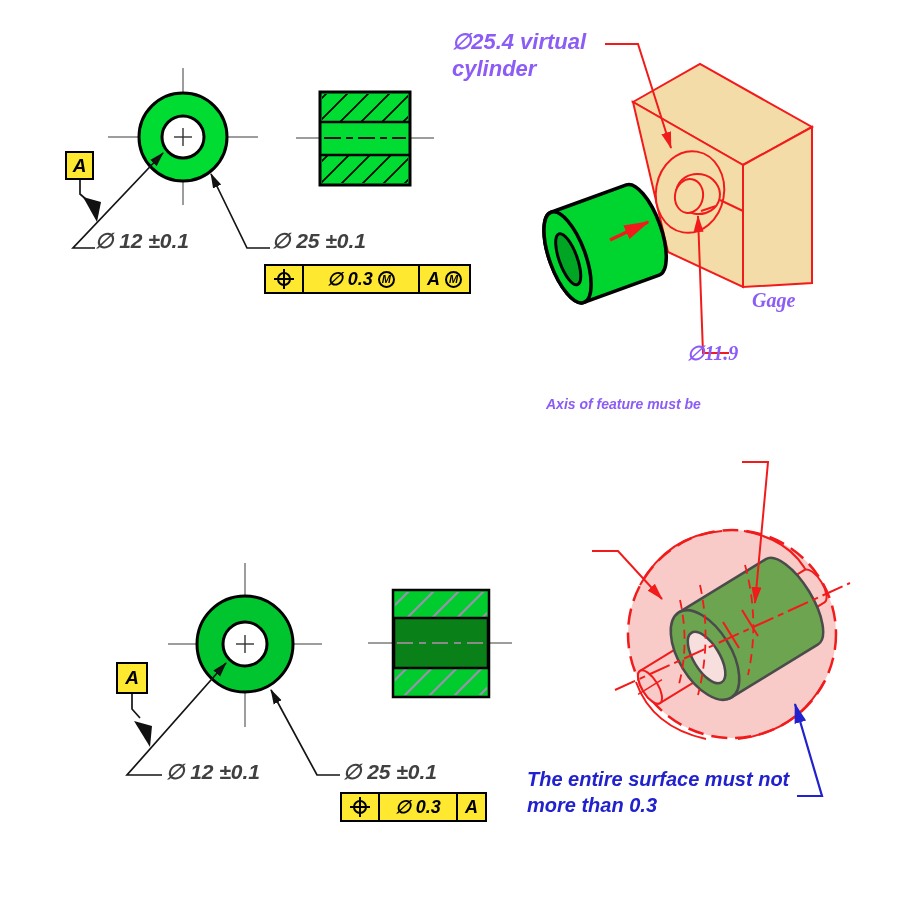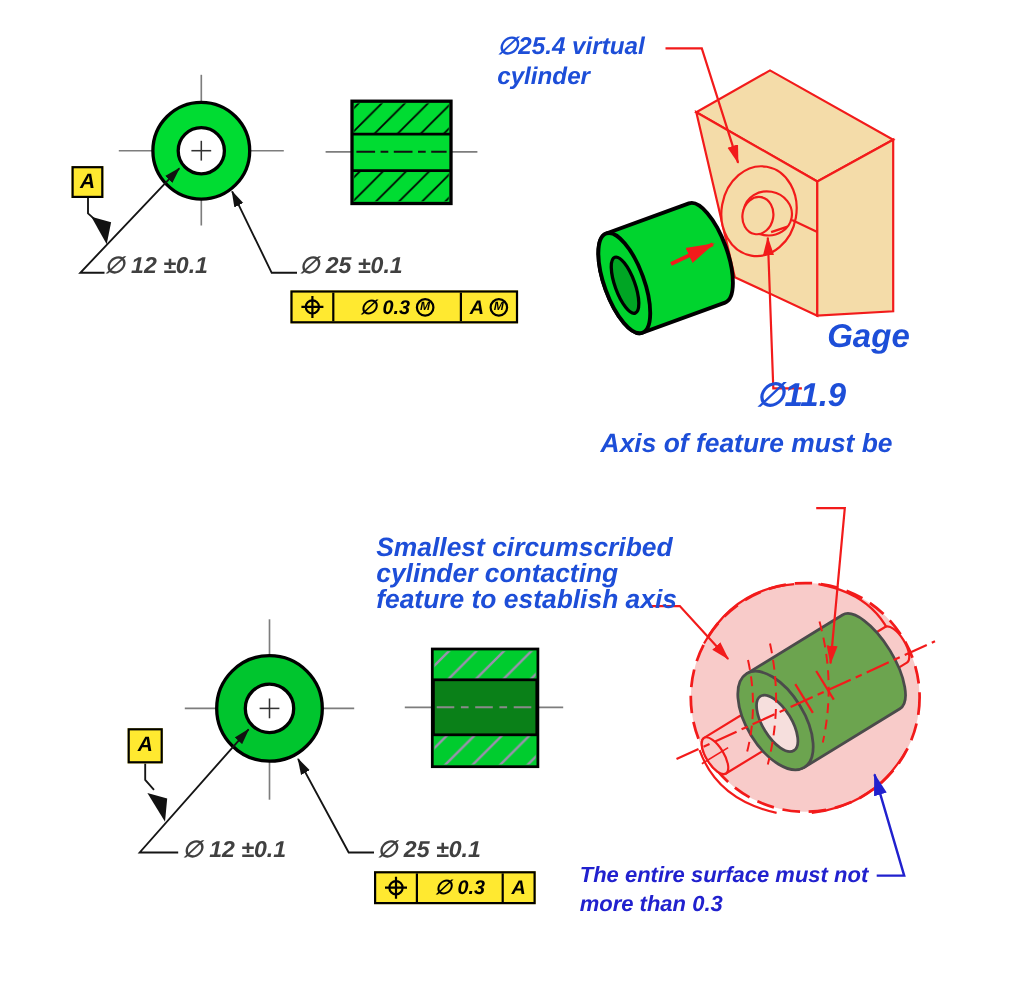--- a/index.html
+++ b/index.html
@@ -10,26 +10,26 @@
   .datum{position:absolute;background:#FFE930;border:2.5px solid #000;box-sizing:border-box;
          display:flex;align-items:center;justify-content:center;
          font-weight:bold;font-style:italic;font-size:19px;color:#000;}
   .fcf{position:absolute;display:flex;background:#FFE930;border:2px solid #000;height:30px;box-sizing:border-box;}
   .fcf .cell{display:flex;align-items:center;justify-content:center;padding:0 7px;gap:5px;}
   .fcf .cell + .cell{border-left:2px solid #000;}
   .fcf .sym{font-weight:bold;font-style:italic;font-size:18px;color:#000;}
   .mmc{display:inline-flex;width:17px;height:17px;border:2px solid #000;border-radius:50%;
        align-items:center;justify-content:center;font-size:11px;font-weight:bold;font-style:italic;color:#000;box-sizing:border-box;}
   .note{position:absolute;font-weight:bold;font-style:italic;white-space:nowrap;}
-  .note.red{color:#1d4ed8;}
+  .note.red{color:#8b5cf6;}
   .note.blue{color:#2121CE;}
   .vc-note{font-size:22px;line-height:27px;}
-  .mid-note{font-size:24px;line-height:24px;}
+  .mid-note{font-size:14px;line-height:24px;}
   .runout-note{font-size:20px;line-height:26px;}
-  .big-label{font-size:30px;}
+  .big-label{font-size:20px;font-family:Liberation Serif, serif;}
 </style>
 </head>
 <body>
 
 <div class="page">
 
   <svg class="layer" width="917" height="900" viewBox="0 0 917 900">
     <defs>
       <pattern id="hb" width="21" height="21" patternUnits="userSpaceOnUse">
         <path d="M-5.25,5.25 L5.25,-5.25 M0,21 L21,0 M15.75,26.25 L26.25,15.75" stroke="#000" stroke-width="1.6" fill="none"></path>
@@ -210,23 +210,18 @@
       <span class="sym">0.3</span>
     </div>
     <div class="cell">
       <span class="sym">A</span>
     </div>
   </div>
 
   <div class="note red mid-note" style="left:546px;top:392px;">
     <div>Axis of feature must be</div>
   </div>
-  <div class="note red mid-note" style="left:342px;top:486px;">
-    <div>Smallest circumscribed</div>
-    <div>cylinder contacting</div>
-    <div>feature to establish axis</div>
-  </div>
-  <div class="note blue runout-note" style="left:527px;top:783px;">
+  <div class="note blue runout-note" style="left:527px;top:766px;">
     <div>The entire surface must not</div>
     <div>more than 0.3</div>
   </div>
 
 </div>
 
 </body></html>

